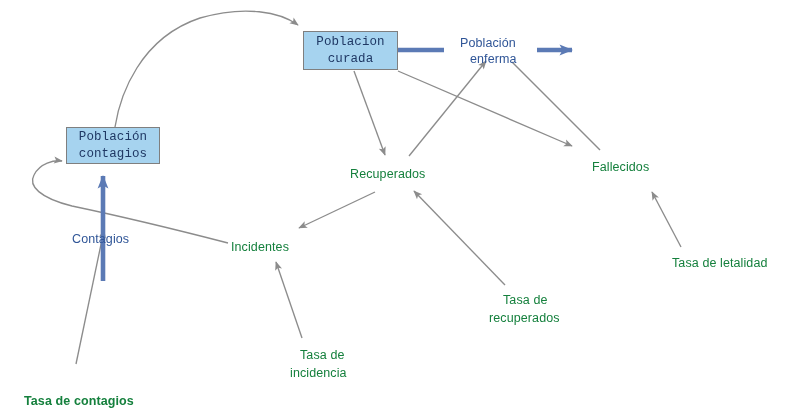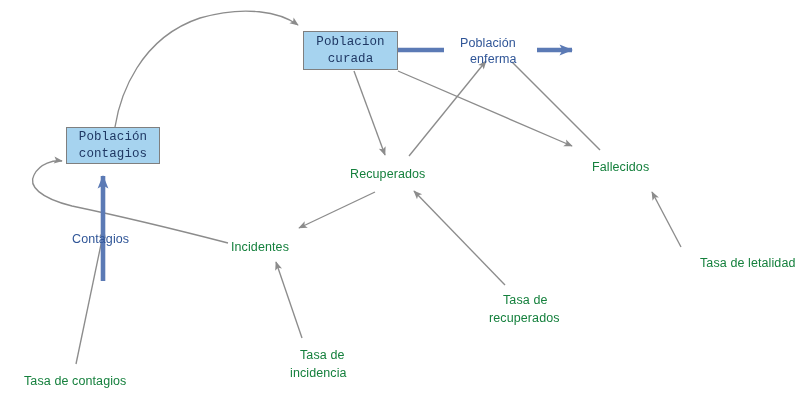--- a/index.html
+++ b/index.html
@@ -105,20 +105,20 @@
     <span>curada</span>
   </div>
 
   <div class="label blue" style="left:72px; top:210px;margin-top:20px;">Contagios</div>
   <div class="label blue" style="left:460px; top:34px;">Población</div>
   <div class="label blue" style="left:470px; top:50px;">enferma</div>
 
   <div class="label" style="left:350px; top:165px;">Recuperados</div>
   <div class="label" style="left:592px; top:158px;">Fallecidos</div>
   <div class="label" style="left:231px; top:238px;">Incidentes</div>
-  <div class="label" style="left:24px; top:372px;">Tasa de contagios</div>
+  <div class="label" style="left:24px; top:392px;font-weight:bold;">Tasa de contagios</div>
   <div class="label" style="left:300px; top:346px;">Tasa de</div>
   <div class="label" style="left:290px; top:364px;">incidencia</div>
   <div class="label" style="left:503px; top:291px;">Tasa de</div>
   <div class="label" style="left:489px; top:309px;">recuperados</div>
-  <div class="label" style="left:700px; top:254px;">Tasa de letalidad</div>
+  <div class="label" style="left:672px; top:254px;">Tasa de letalidad</div>
 
 </div>
 
 </body></html>

